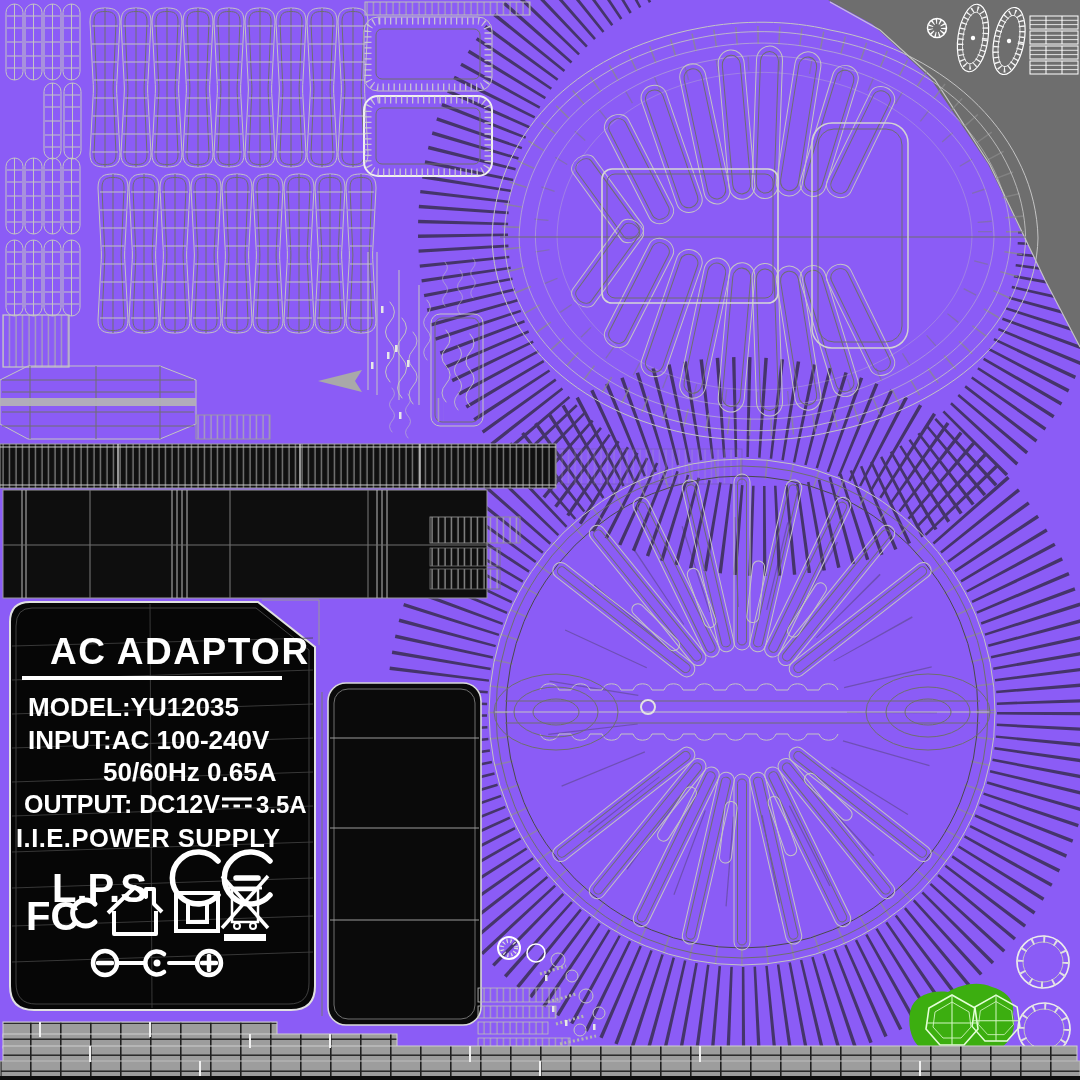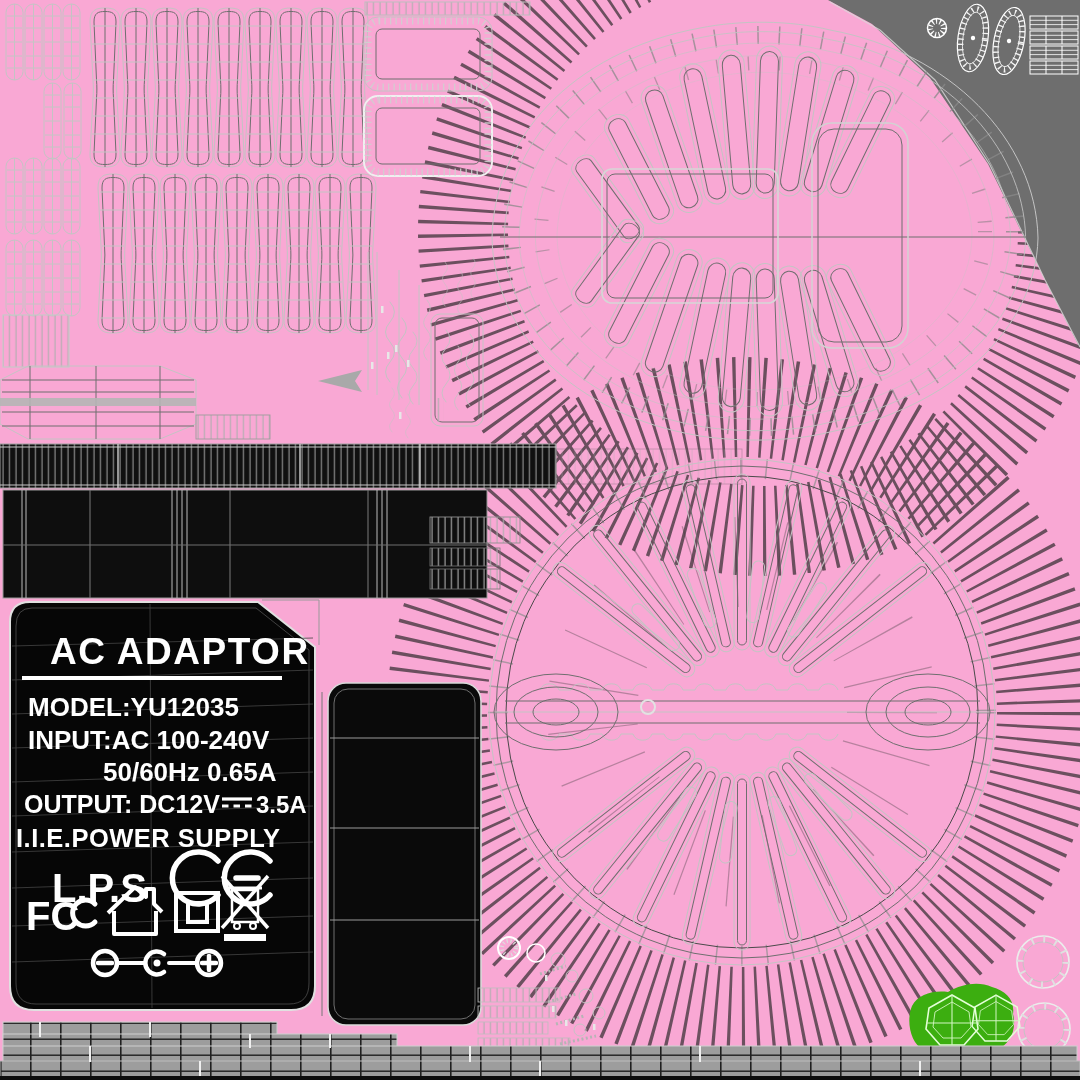--- a/index.html
+++ b/index.html
@@ -1,16 +1,16 @@
 <!DOCTYPE html>
 <html><head>
 <meta charset="utf-8">
 <style>
   html,body{margin:0;padding:0;background:#000;}
-  .stage{position:relative;width:1080px;height:1080px;background:#f9a8d4;overflow:hidden;
+  .stage{position:relative;width:1080px;height:1080px;background:#8b5cf6;overflow:hidden;
          font-family:"Liberation Sans",sans-serif;}
   svg{position:absolute;left:0;top:0;}
   .s{stroke:#c4c4c4;fill:none;stroke-width:1;}
   .s2{stroke:#ececec;fill:none;stroke-width:1.7;}
   .dim{stroke:#6f6f6f;}
   .dim2{stroke:#4a4a4a;}
   .wht{stroke:#ffffff;fill:none;}
   text.lbl{fill:#ffffff;font-family:"Liberation Sans",sans-serif;font-weight:bold;}
 </style>
 </head>

